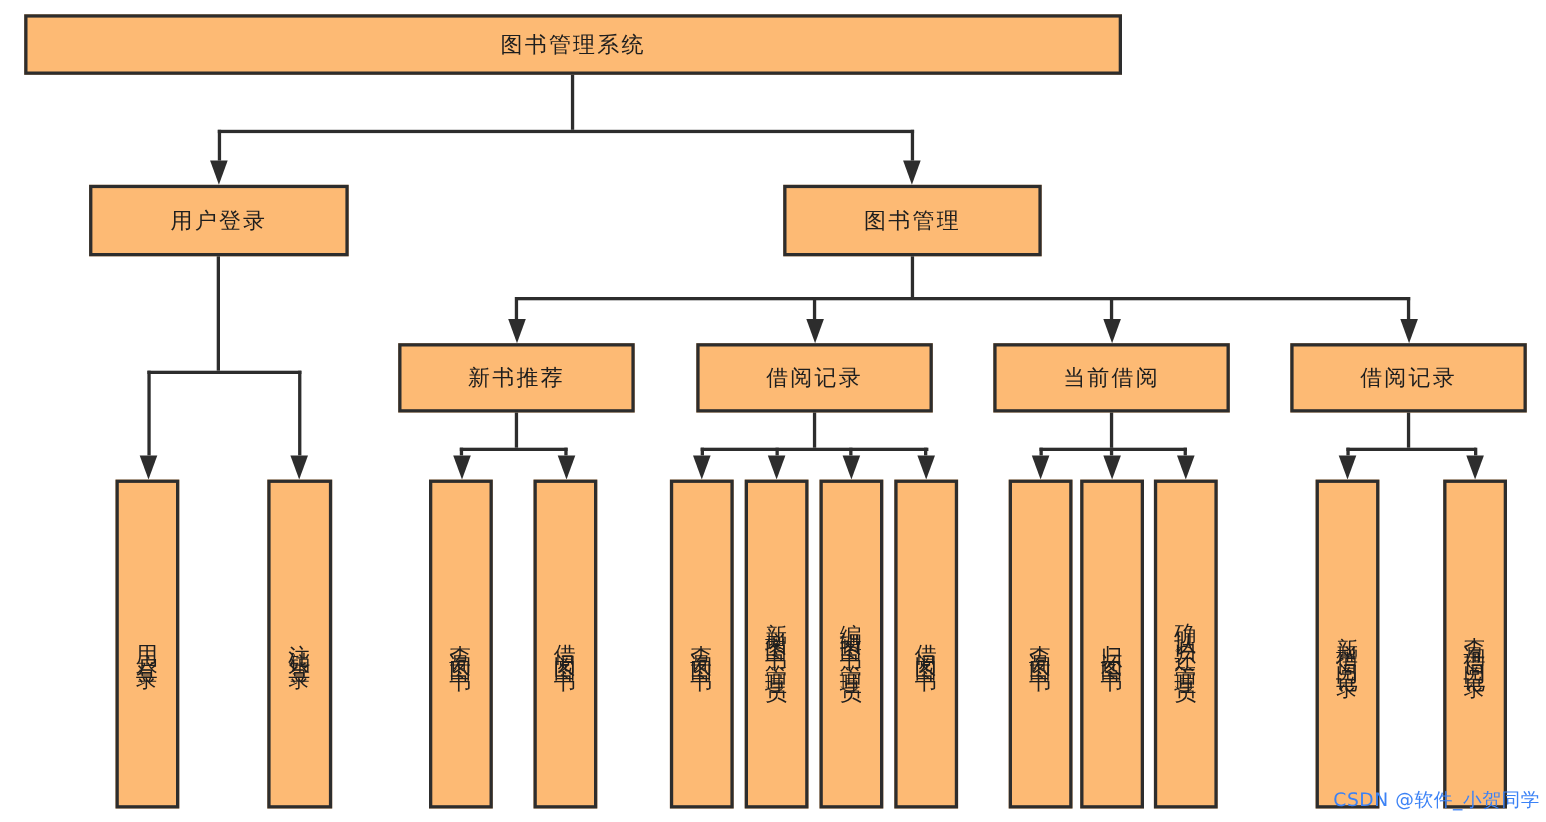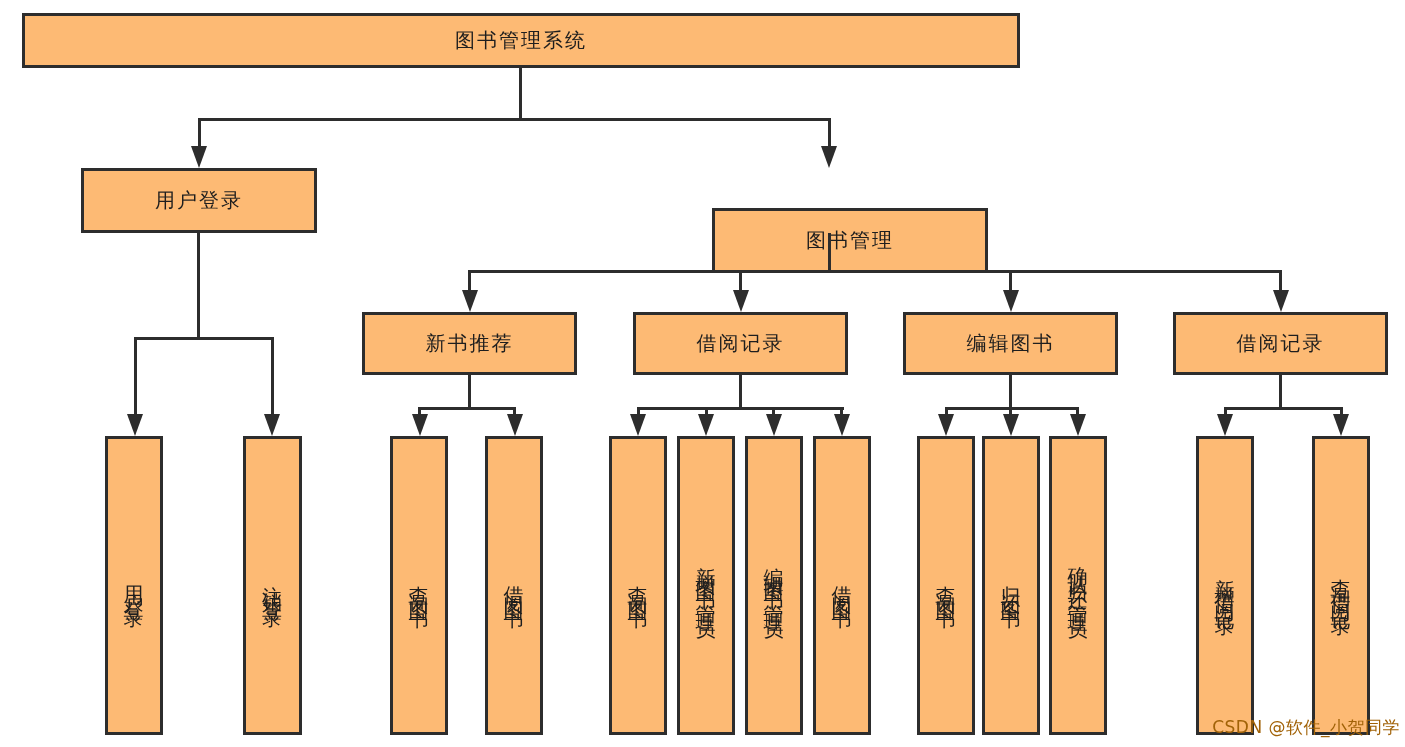--- a/index.html
+++ b/index.html
@@ -38,40 +38,40 @@
     width: 0; height: 0;
     border-left: 8px solid transparent;
     border-right: 8px solid transparent;
     border-top: 22px solid #2d2d2d;
   }
   .watermark {
     position: absolute;
     right: 5px;
     top: 716px;
     font-size: 17px;
-    color: #a16207;
+    color: #3b82f6;
     letter-spacing: 0.5px;
   }
 </style>
 </head>
 <body>
 
 <div class="canvas">
 
   <div class="node" style="left:22px; top:13px; width:998px; height:55px;">图书管理系统</div>
 
   <div class="vl" style="left:519px; top:68px; height:50px;"></div>
   <div class="hl" style="left:198px; top:118px; width:633px;"></div>
   <div class="vl" style="left:198px; top:118px; height:28px;"></div>
   <div class="arr" style="left:191px; top:146px;"></div>
   <div class="vl" style="left:828px; top:118px; height:28px;"></div>
   <div class="arr" style="left:821px; top:146px;"></div>
 
   <div class="node" style="left:81px; top:168px; width:236px; height:65px;">用户登录</div>
-  <div class="node" style="left:712px; top:168px; width:276px; height:65px;margin-top:40px;">图书管理</div>
+  <div class="node" style="left:712px; top:168px; width:235px; height:65px;">图书管理</div>
 
   <div class="vl" style="left:197px; top:233px; height:104px;"></div>
   <div class="hl" style="left:134px; top:337px; width:140px;"></div>
   <div class="vl" style="left:134px; top:337px; height:77px;"></div>
   <div class="arr" style="left:127px; top:414px;"></div>
   <div class="vl" style="left:271px; top:337px; height:77px;"></div>
   <div class="arr" style="left:264px; top:414px;"></div>
 
   <div class="node v" style="left:105px; top:436px; width:58px; height:299px;">用户登录</div>
   <div class="node v" style="left:243px; top:436px; width:59px; height:299px;">注销登录</div>
@@ -82,21 +82,21 @@
   <div class="arr" style="left:462px; top:290px;"></div>
   <div class="vl" style="left:739px; top:270px; height:20px;"></div>
   <div class="arr" style="left:733px; top:290px;"></div>
   <div class="vl" style="left:1009px; top:270px; height:20px;"></div>
   <div class="arr" style="left:1003px; top:290px;"></div>
   <div class="vl" style="left:1279px; top:270px; height:20px;"></div>
   <div class="arr" style="left:1273px; top:290px;"></div>
 
   <div class="node" style="left:362px; top:312px; width:215px; height:63px;font-family:Liberation Serif, serif;">新书推荐</div>
   <div class="node" style="left:633px; top:312px; width:215px; height:63px;">借阅记录</div>
-  <div class="node" style="left:903px; top:312px; width:215px; height:63px;">编辑图书</div>
+  <div class="node" style="left:903px; top:312px; width:215px; height:63px;">当前借阅</div>
   <div class="node" style="left:1173px; top:312px; width:215px; height:63px;">借阅记录</div>
 
   <div class="vl" style="left:468px; top:375px; height:32px;"></div>
   <div class="vl" style="left:739px; top:375px; height:32px;"></div>
   <div class="vl" style="left:1009px; top:375px; height:32px;"></div>
   <div class="vl" style="left:1279px; top:375px; height:32px;"></div>
 
   <div class="hl" style="left:418px; top:407px; width:98px;"></div>
   <div class="vl" style="left:418px; top:407px; height:7px;"></div>
   <div class="arr" style="left:412px; top:414px;"></div>

